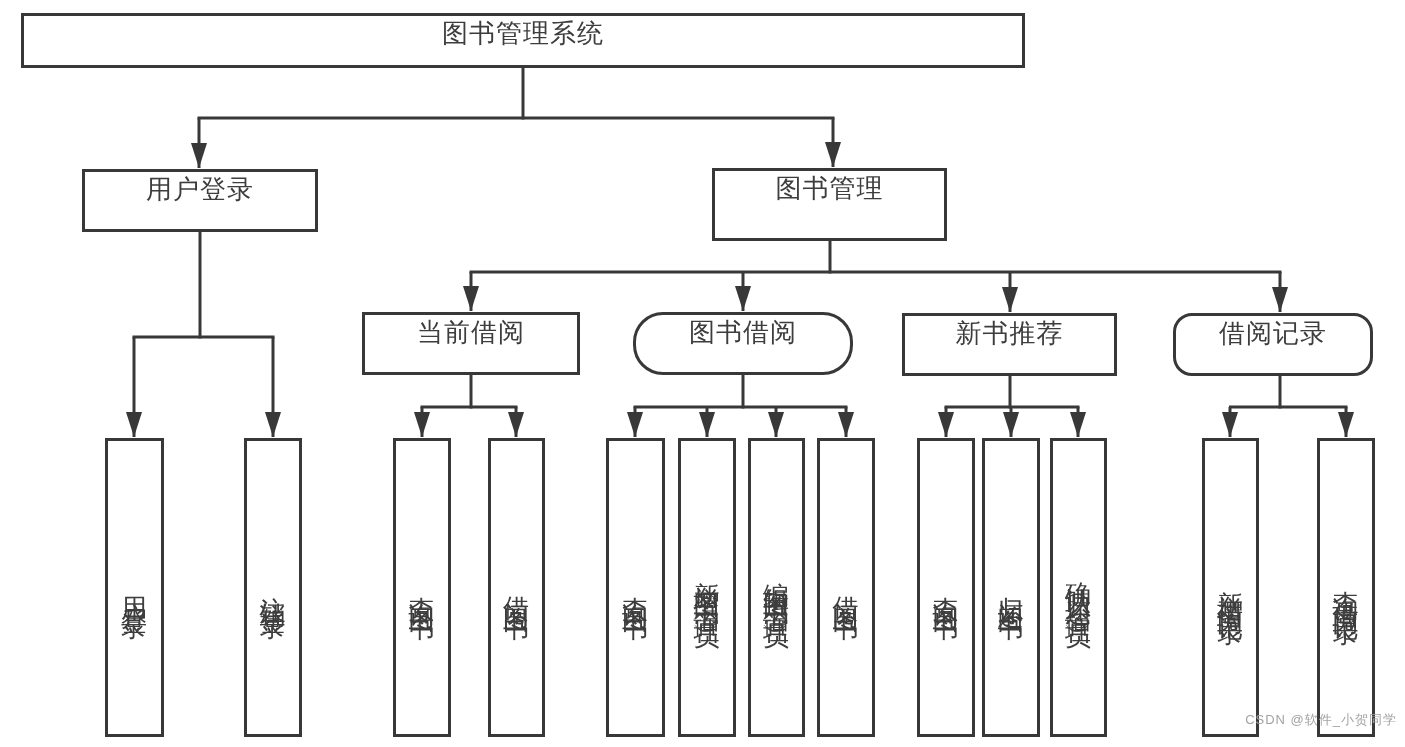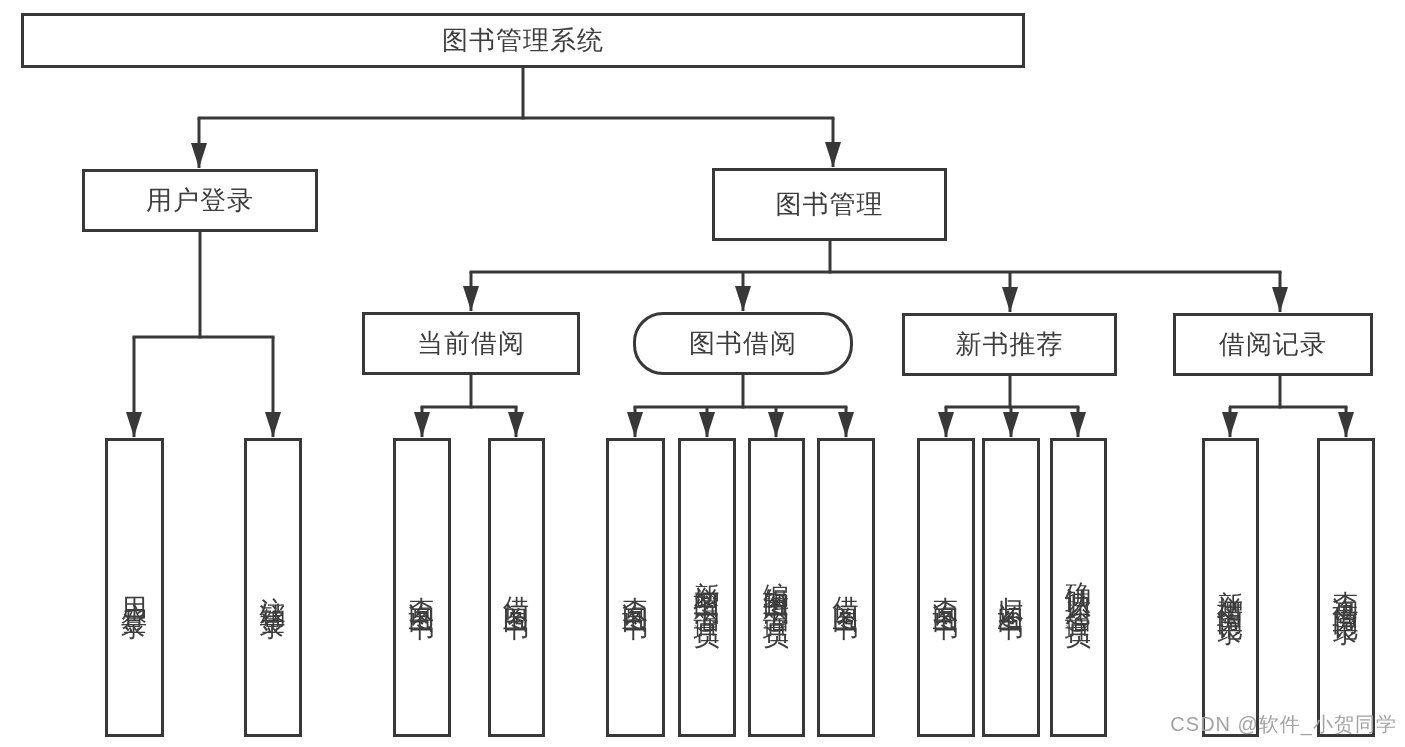--- a/index.html
+++ b/index.html
@@ -15,21 +15,21 @@
     position: absolute;
     left: 0; top: 0;
     pointer-events: none;
   }
   .node {
     position: absolute;
     box-sizing: border-box;
     background: #ffffff;
     border: 3px solid #383838;
     display: flex;
-    align-items: center;
+    align-items: flex-start;
     justify-content: center;
     color: #3d3d3d;
     font-size: 26px;
     letter-spacing: 1px;
     white-space: nowrap;
   }
   .leaf {
     position: absolute;
     box-sizing: border-box;
     background: #ffffff;
@@ -46,21 +46,21 @@
     writing-mode: vertical-rl;
     text-orientation: mixed;
     font-size: 26px;
     letter-spacing: 6px;
     line-height: 1;
   }
   .watermark {
     position: absolute;
     right: 8px;
     top: 711px;
-    font-size: 20px;
+    font-size: 13px;
     color: #a3a3a3;
     letter-spacing: 1px;
     white-space: nowrap;
   }
 </style>
 </head>
 <body>
 
 <div class="stage">
 
@@ -127,21 +127,21 @@
 
   <div class="node" style="left:362px; top:312px; width:218px; height:63px;">
     <span>当前借阅</span>
   </div>
   <div class="node" style="left:633px; top:312px; width:220px; height:63px;border-radius:30px;">
     <span>图书借阅</span>
   </div>
   <div class="node" style="left:902px; top:313px; width:215px; height:63px;">
     <span>新书推荐</span>
   </div>
-  <div class="node" style="left:1173px; top:313px; width:200px; height:63px;">
+  <div class="node" style="left:1173px; top:313px; width:200px; height:63px;border-radius:19px;">
     <span>借阅记录</span>
   </div>
 
   <div class="leaf" style="left:105px; width:59px;">
     <span class="vtxt">用户登录</span>
   </div>
   <div class="leaf" style="left:244px; width:58px;">
     <span class="vtxt">注销登录</span>
   </div>
 

